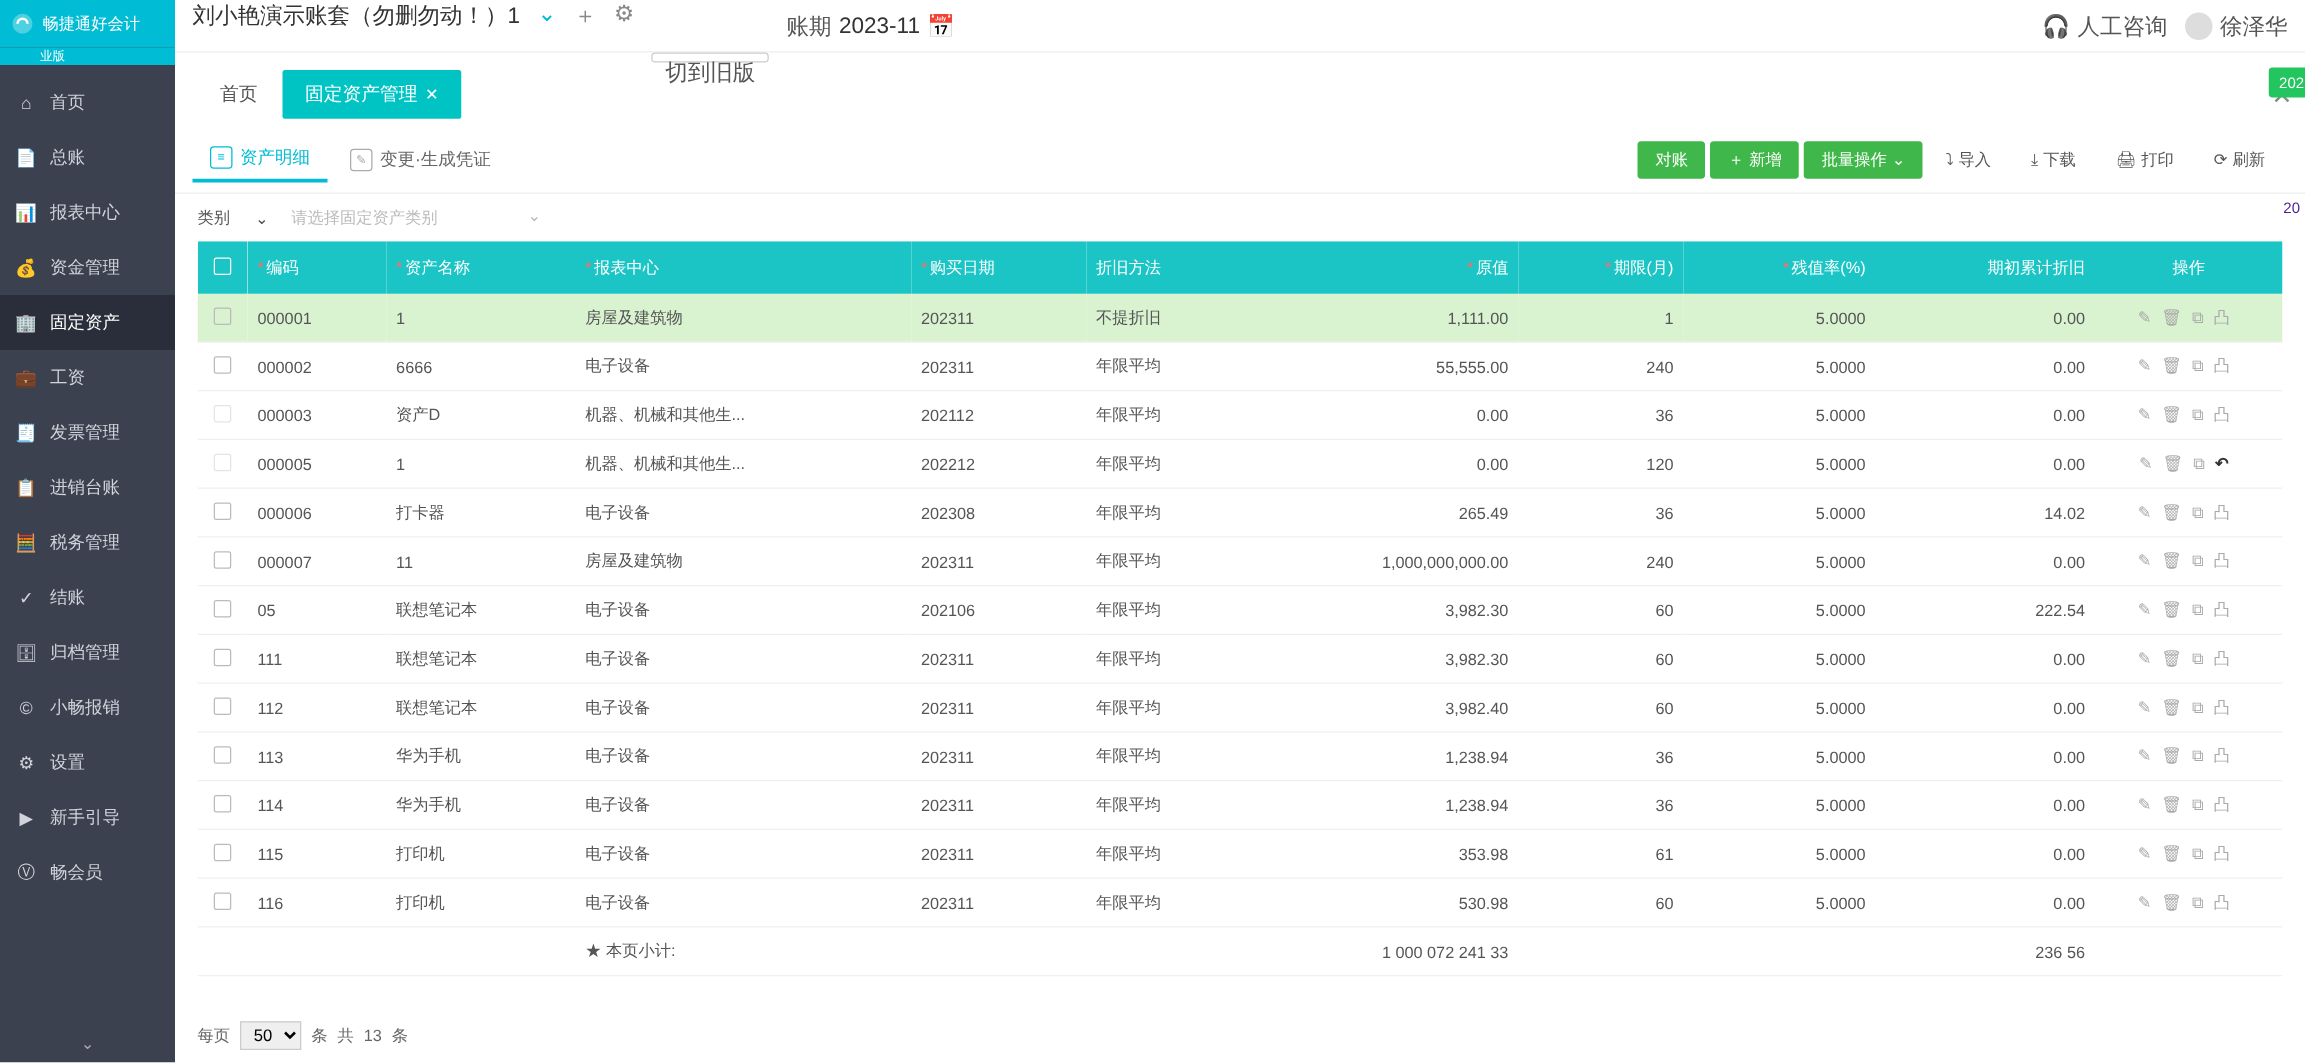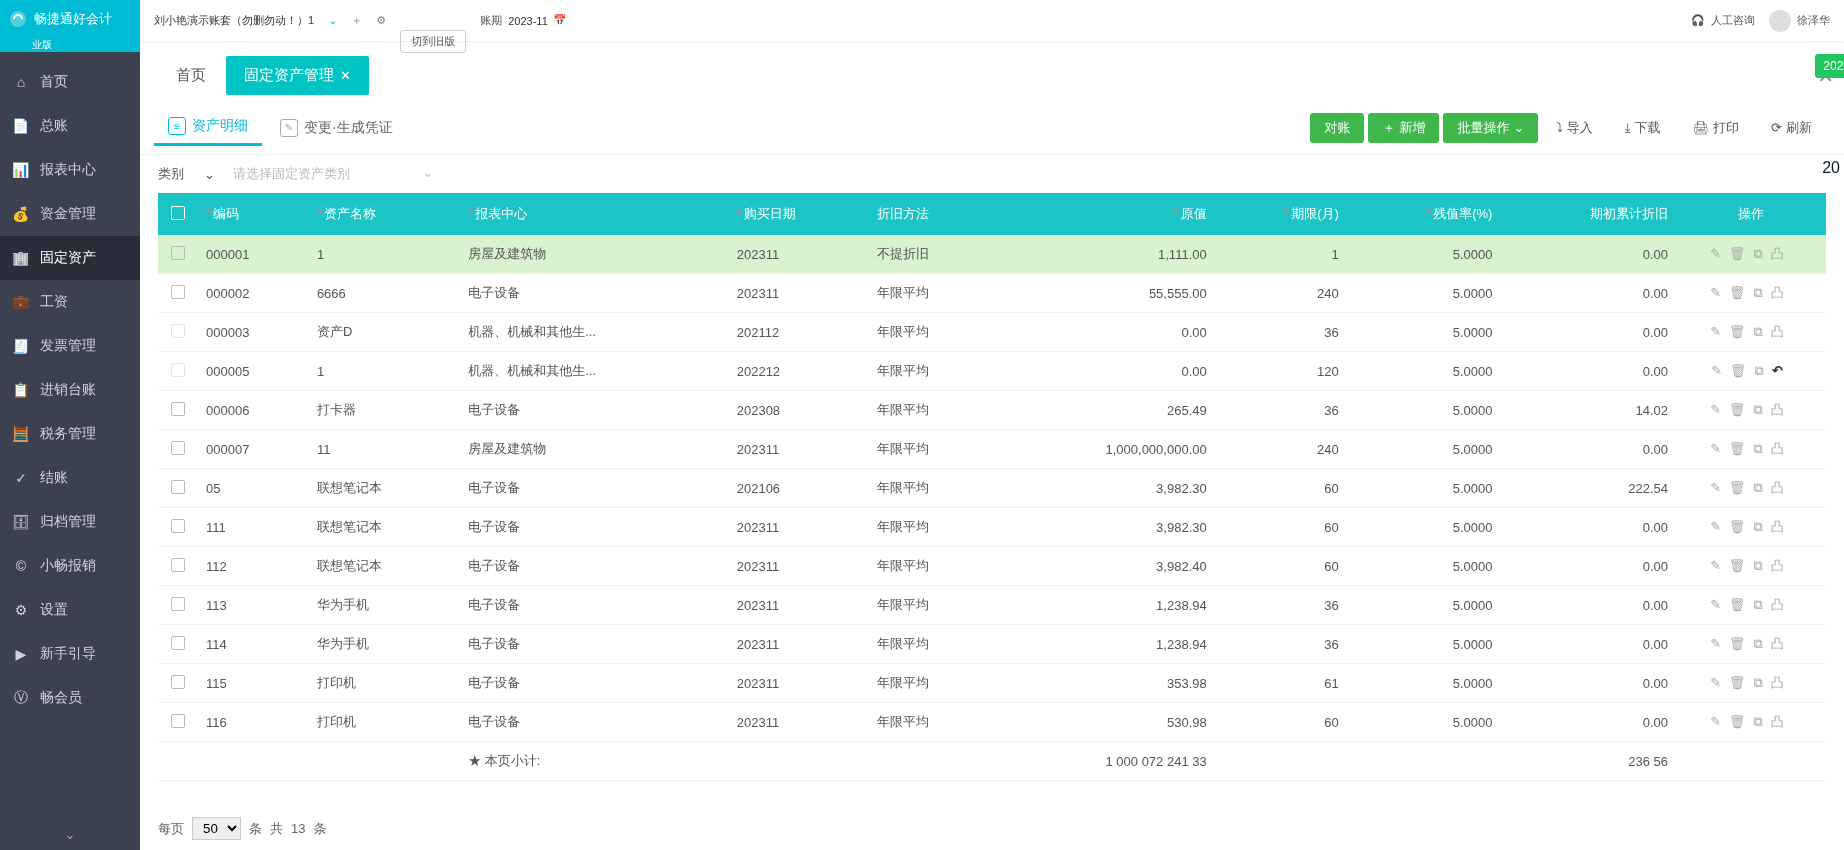--- a/index.html
+++ b/index.html
@@ -12,21 +12,21 @@
 .logo-sub { font-size: 10px; padding-left: 32px; color: #fff; background: #00bcd4; }
 .nav { flex: 1; padding-top: 8px; }
 .nav-item { display: flex; align-items: center; height: 44px; padding: 0 12px; cursor: pointer; color: #d0d3da; }
 .nav-item.active { background: #2a2e3a; color: #fff; }
 .nav-icon { width: 18px; height: 18px; margin-right: 10px; display: inline-flex; align-items: center; justify-content: center; }
 .nav-item span { font-size: 14px; }
 .sidebar-more { text-align: center; padding: 8px; color:#aaa; }
 
 
 .main { flex: 1; display: flex; flex-direction: column; background: #fff; }
-.topbar { height: 42px; display: flex; align-items: center; padding: 0 14px; border-bottom: 1px solid #eee; gap: 14px; font-size: 11px; color: #555; }
+.topbar { height: 42px; display: flex; padding: 0 14px; border-bottom: 1px solid #eee; gap: 14px; font-size: 18px; color: #555; }
 .topbar .account-name { color: #333; }
 .topbar .btn-outline { border: 1px solid #ccc; padding: 3px 10px; border-radius: 3px; cursor: pointer; margin-top: 42px; }
 .topbar .period { display: flex; align-items: center; gap: 6px; }
 .topbar-spacer { flex: 1; }
 .topbar .user { display: flex; align-items: center; gap: 6px; }
 .avatar { width: 22px; height: 22px; border-radius: 50%; background: #ddd; display:inline-block; }
 
 
 .tabs { display: flex; align-items: flex-end; padding: 14px 18px 0 18px; gap: 2px; position: relative; }
 .tab { padding: 10px 18px; font-size: 15px; color: #555; cursor: pointer; }
@@ -44,21 +44,21 @@
 .btn { padding: 6px 14px; border-radius: 3px; font-size: 13px; cursor: pointer; display:inline-flex; align-items:center; gap:4px; }
 .btn-green { background: #40b74a; color: #fff; }
 .btn-green2 { background: #40b74a; color: #fff; }
 .btn-plain { color: #555; }
 
 
 .filter-row { display: flex; align-items: center; padding: 10px 18px; gap: 10px; font-size: 13px; position:relative;}
 .filter-select { display:flex; align-items:center; gap:20px; color:#555; cursor:pointer; padding-right:8px;}
 .filter-input { color:#bbb; width:200px; }
 .year-flag { position:absolute; right:-14px; top:54px; background:#22c55e; color:#fff; padding:5px 8px; font-size:12px; border-radius:3px 0 0 3px; z-index:5;}
-.year-flag2 { position:absolute; right:0; top:-2px; padding:6px 4px; font-size:16px; color:#0f172a;}
+.year-flag2 { position:absolute; right:0; top:-2px; padding:6px 4px; font-size:12px; color:#4c1d95;}
 
 
 .table-wrap { flex:1; overflow:hidden; margin:0 18px; position:relative;}
 table { width: 100%; border-collapse: collapse; font-size: 13px; }
 thead th { background: #1cc5c5; color: #fff; font-weight: 400; padding: 12px 8px; text-align: left; position:relative;margin-top:24px; }
 thead th .req { color: #ff6b6b; margin-right:2px;}
 tbody td { padding: 10px 8px; border-bottom: 1px solid #f0f0f0; color: #555; }
 tbody tr.selected { background: #d9f2d0; padding-left: 12px; }
 .chk { width: 14px; height: 14px; border: 1px solid #bbb; border-radius: 2px; display: inline-block; cursor:pointer; }
 .chk-h { border-color:#fff;}

